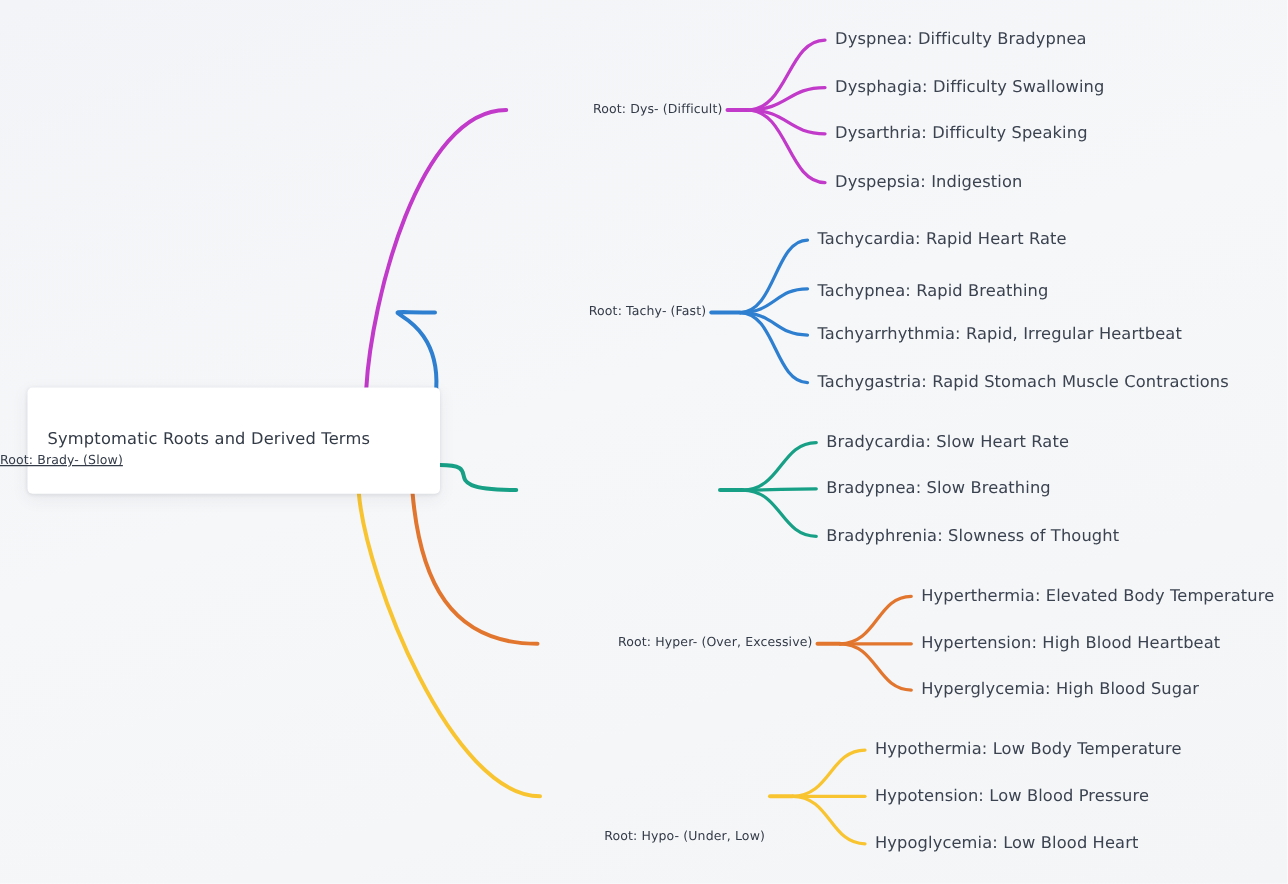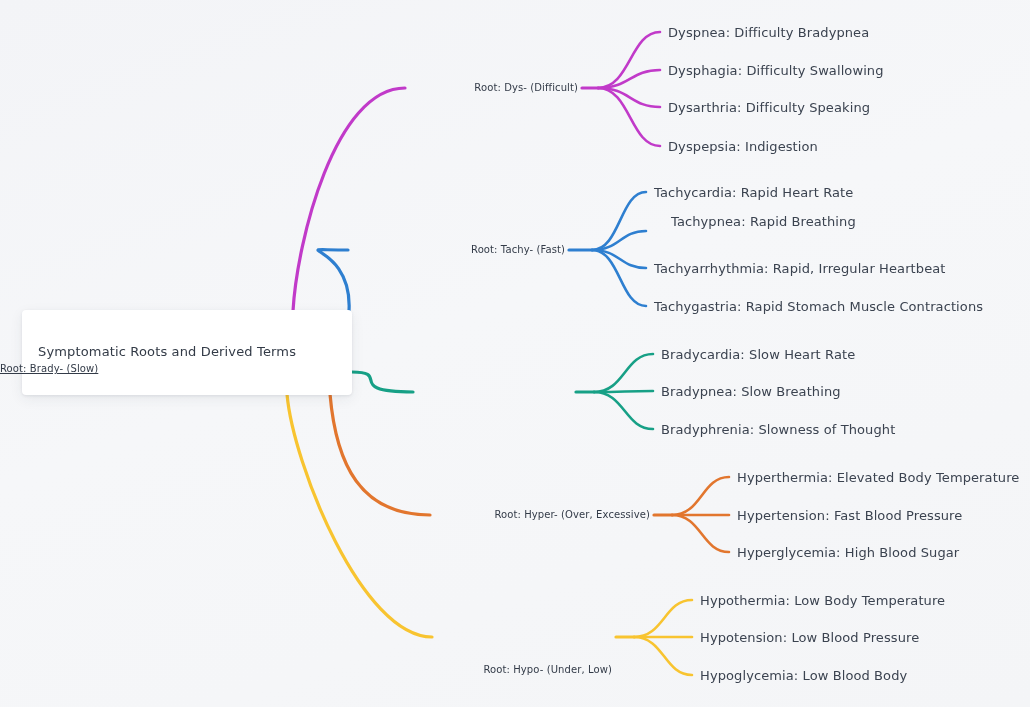--- a/index.html
+++ b/index.html
@@ -107,30 +107,30 @@
   </div>
 
   <div id="label-layer">
       <div class="node-label branch-label" style="left: 0px; top: 88px; width: 578px; text-align: right;">Root: Dys- (Difficult)</div>
       <div class="node-label leaf-label" style="left: 668px; top: 32px;">Dyspnea: Difficulty Bradypnea</div>
       <div class="node-label leaf-label" style="left: 668px; top: 70px;">Dysphagia: Difficulty Swallowing</div>
       <div class="node-label leaf-label" style="left: 668px; top: 107px;">Dysarthria: Difficulty Speaking</div>
       <div class="node-label leaf-label" style="left: 668px; top: 146px;">Dyspepsia: Indigestion</div>
       <div class="node-label branch-label" style="left: 0px; top: 250px; width: 565px; text-align: right;">Root: Tachy- (Fast)</div>
       <div class="node-label leaf-label" style="left: 654px; top: 192px;">Tachycardia: Rapid Heart Rate</div>
-      <div class="node-label leaf-label" style="left: 654px; top: 221px; margin-left: 17px;">Tachypnea: Rapid Breathing</div>
+      <div class="node-label leaf-label" style="left: 654px; top: 233px;">Tachypnea: Rapid Breathing</div>
       <div class="node-label leaf-label" style="left: 654px; top: 268px;">Tachyarrhythmia: Rapid, Irregular Heartbeat</div>
       <div class="node-label leaf-label" style="left: 654px; top: 306px;">Tachygastria: Rapid Stomach Muscle Contractions</div>
       <div class="node-label branch-label" style="left: 0px; top: 369px; width: 572px; text-align: left; text-decoration: underline;">Root: Brady- (Slow)</div>
       <div class="node-label leaf-label" style="left: 661px; top: 354px;">Bradycardia: Slow Heart Rate</div>
       <div class="node-label leaf-label" style="left: 661px; top: 391px;">Bradypnea: Slow Breathing</div>
       <div class="node-label leaf-label" style="left: 661px; top: 429px;">Bradyphrenia: Slowness of Thought</div>
       <div class="node-label branch-label" style="left: 0px; top: 515px; width: 650px; text-align: right;">Root: Hyper- (Over, Excessive)</div>
       <div class="node-label leaf-label" style="left: 737px; top: 477px;">Hyperthermia: Elevated Body Temperature</div>
-      <div class="node-label leaf-label" style="left: 737px; top: 515px;">Hypertension: Fast Blood Pressure</div>
+      <div class="node-label leaf-label" style="left: 737px; top: 515px;">Hypertension: High Blood Heartbeat</div>
       <div class="node-label leaf-label" style="left: 737px; top: 552px;">Hyperglycemia: High Blood Sugar</div>
       <div class="node-label branch-label" style="left: 0px; top: 670px; width: 612px; text-align: right;">Root: Hypo- (Under, Low)</div>
       <div class="node-label leaf-label" style="left: 700px; top: 600px;">Hypothermia: Low Body Temperature</div>
       <div class="node-label leaf-label" style="left: 700px; top: 637px;">Hypotension: Low Blood Pressure</div>
-      <div class="node-label leaf-label" style="left: 700px; top: 675px;">Hypoglycemia: Low Blood Body</div>
+      <div class="node-label leaf-label" style="left: 700px; top: 675px;">Hypoglycemia: Low Blood Heart</div>
     </div>
 
 </div>
 
 </body></html>

